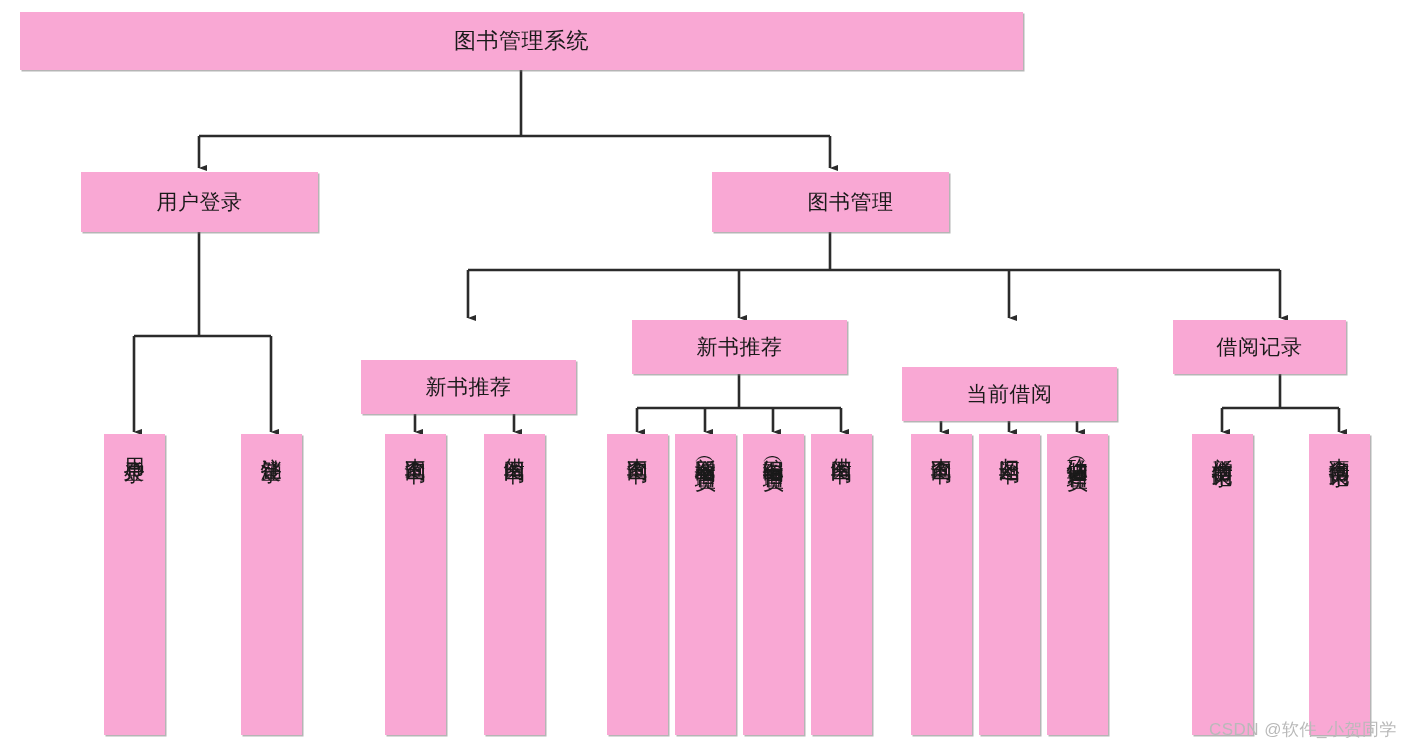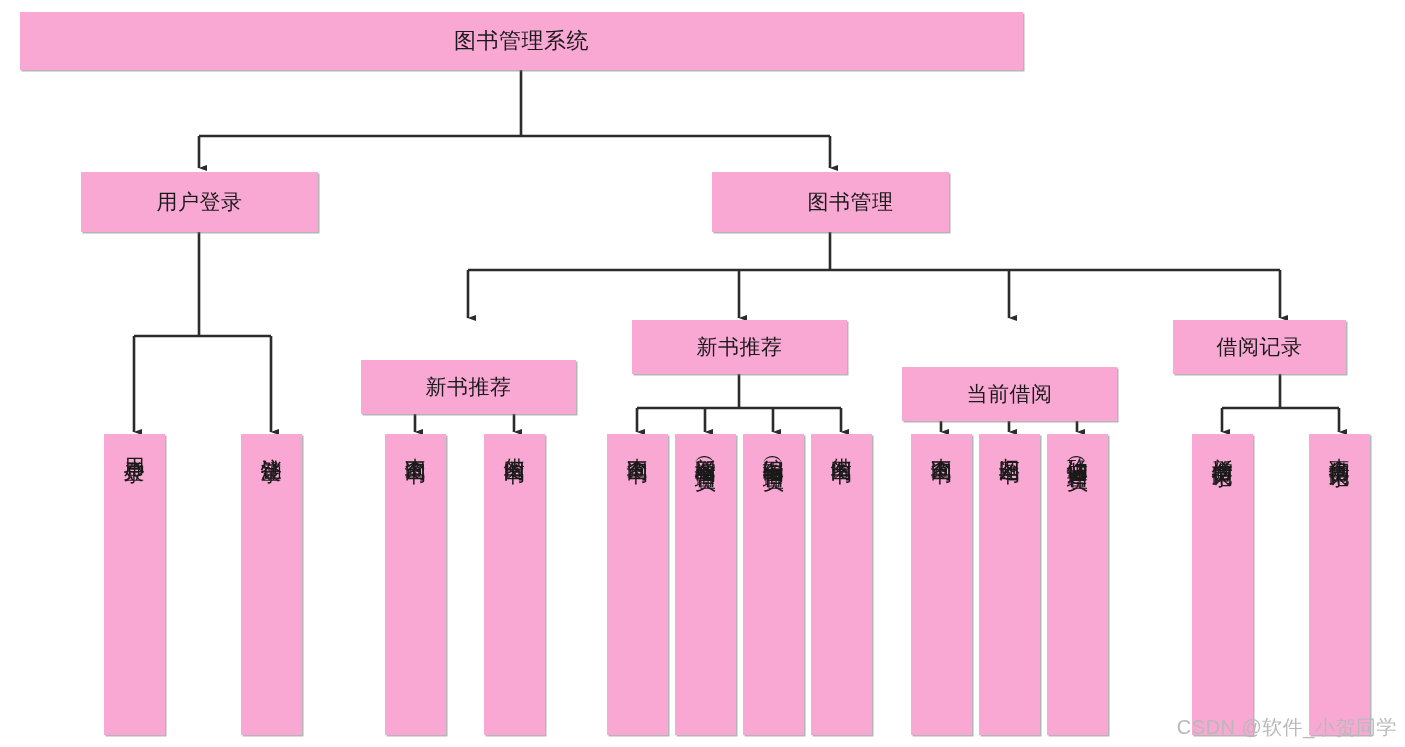--- a/index.html
+++ b/index.html
@@ -64,21 +64,21 @@
     line-height: 1.12;
     letter-spacing: 2px;
     white-space: nowrap;
     height: auto;
     max-height: 100%;
   }
   #watermark {
     position: absolute;
     right: 8px;
     bottom: 6px;
-    font-size: 20px;
+    font-size: 17px;
     color: #b9b9b9;
     letter-spacing: 0.5px;
     white-space: nowrap;
     user-select: none;
   }
 </style>
 </head>
 <body>
 
 <div id="diagram-canvas">

